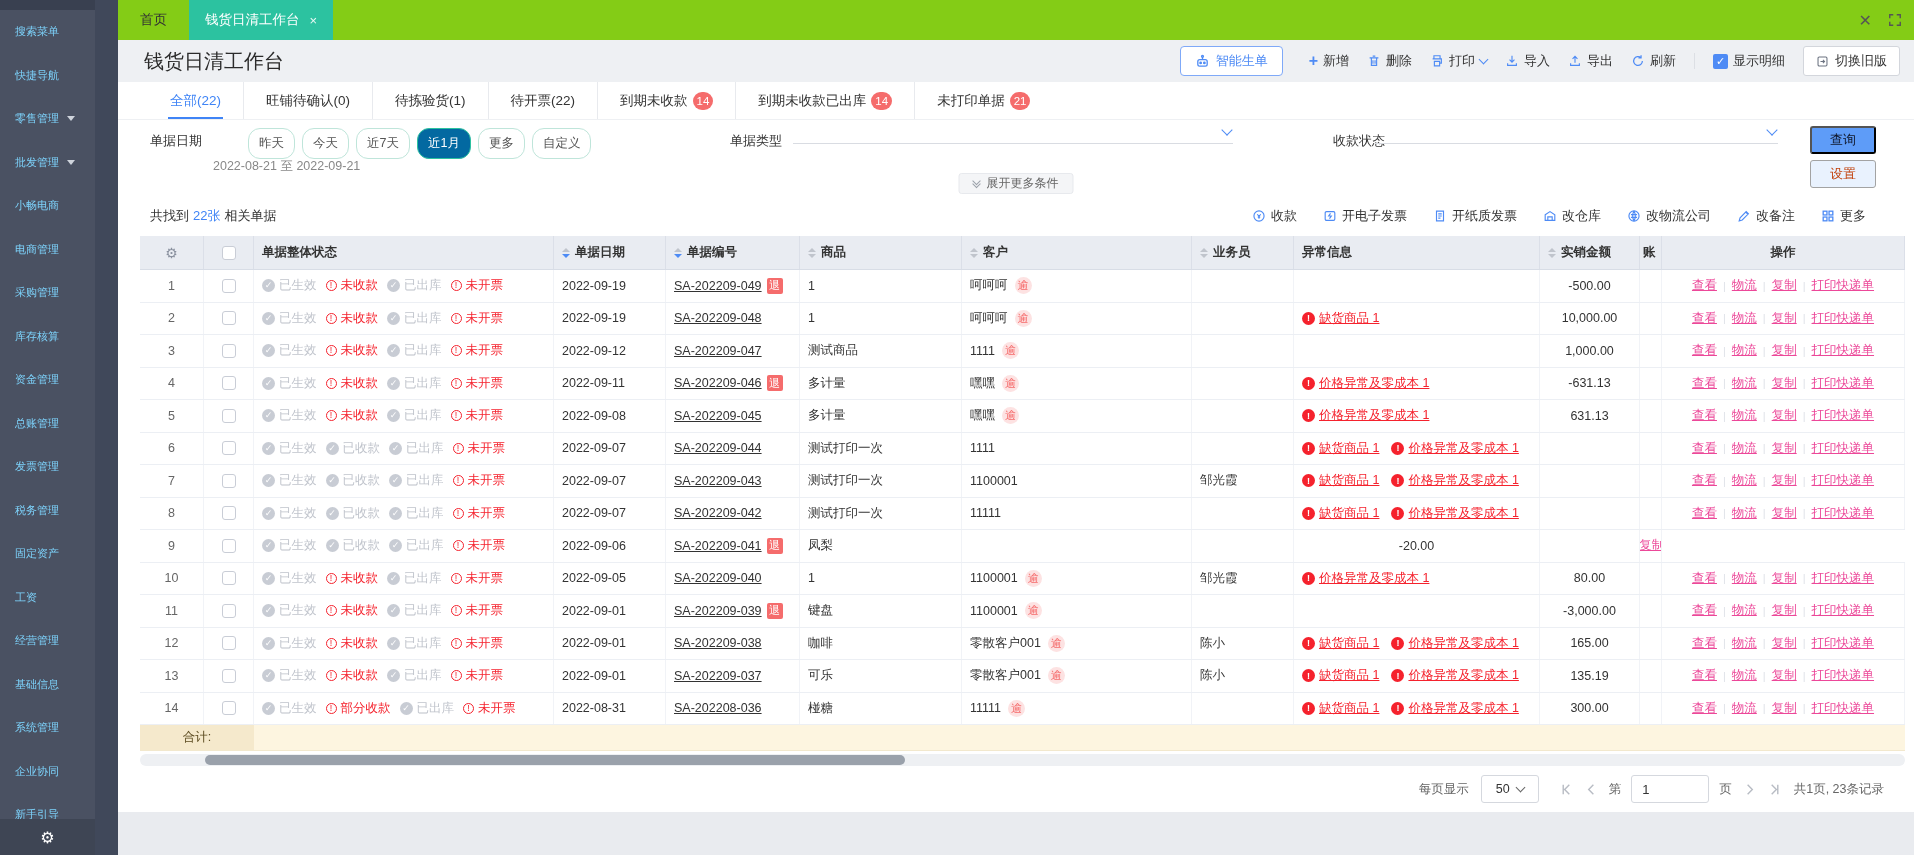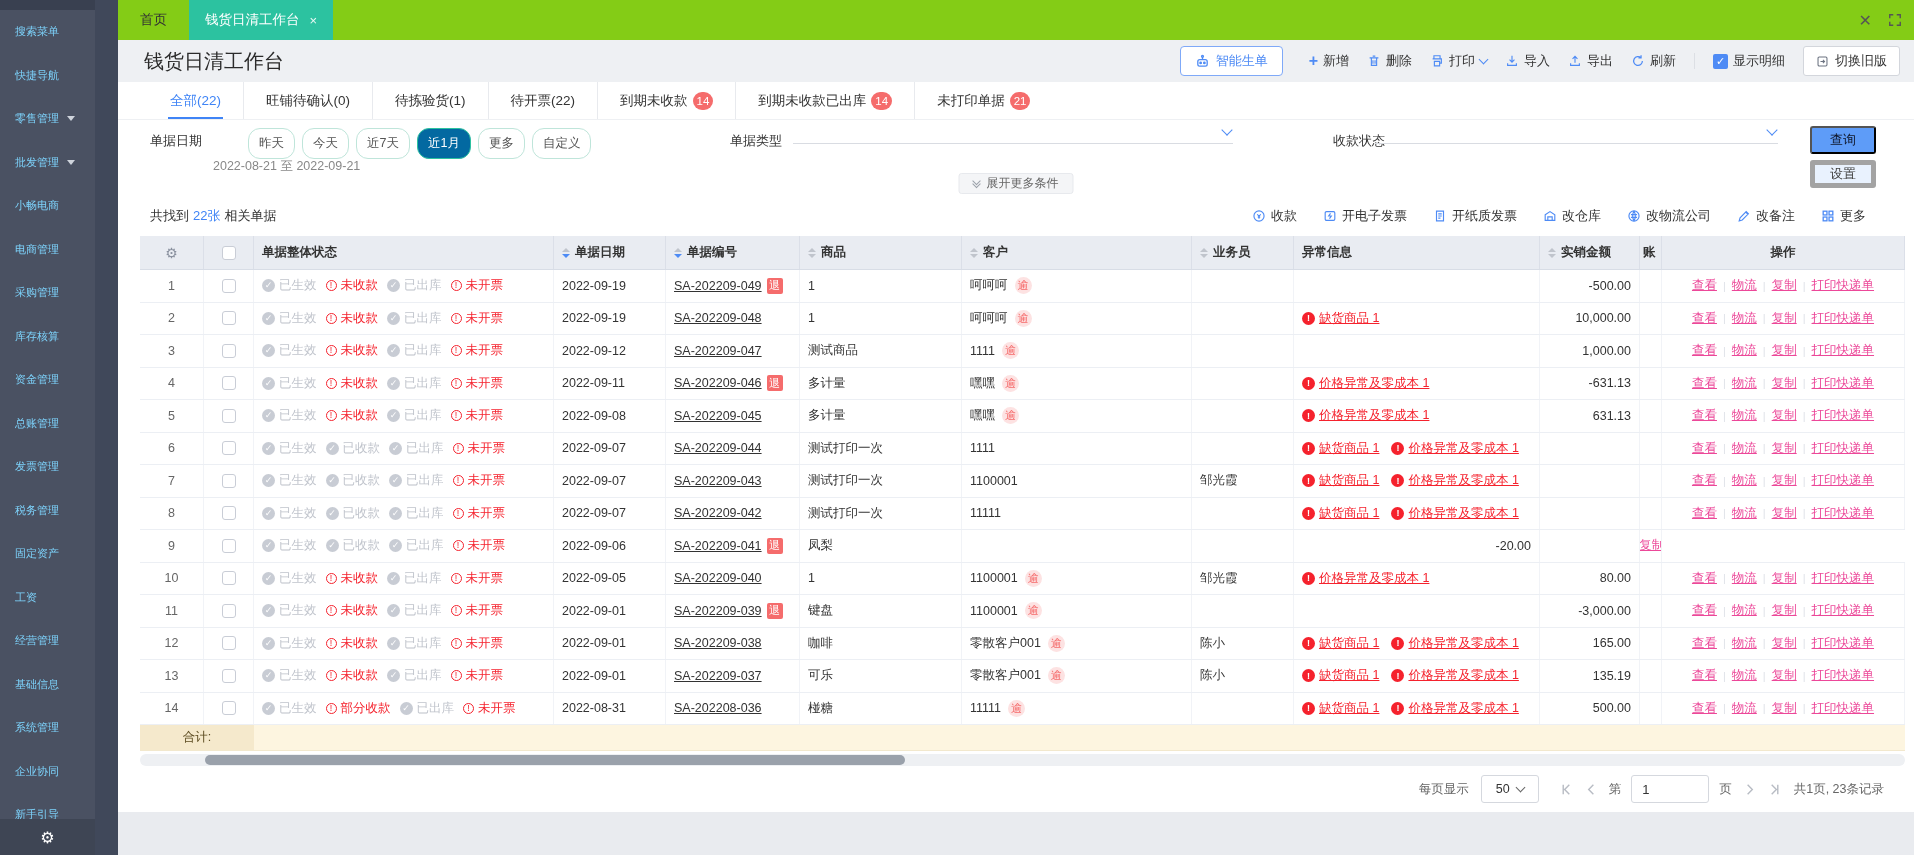--- a/index.html
+++ b/index.html
@@ -69,21 +69,21 @@
   .pill { height:31px; padding:0 10px; border:1px solid #bfe5da; border-radius:12px; background:#fff;
     color:#555; font-size:12.5px; display:flex; align-items:center; cursor:pointer; white-space:nowrap; }
   .pill.active { background:#0369a1; border-color:#2cc2a0; color:#fff; }
   .date-range { position:absolute; left:95px; top:38px; font-size:12.5px; color:#888; }
   .ffield { position:absolute; border-bottom:1px solid #d9dce2; height:26px; cursor:pointer; }
   .ffield .fchev { position:absolute; right:2px; top:8px; width:8px; height:8px;
     border-right:1.6px solid #4e8bf5; border-bottom:1.6px solid #4e8bf5; transform:rotate(45deg); }
   .q-btn { position:absolute; left:1692px; width:66px; height:28px; border-radius:3px; font-size:13px;
     display:flex; align-items:center; justify-content:center; cursor:pointer; }
   .q-btn.search { top:6px; background:#5e9cf8; color:#0f172a; }
-  .q-btn.settings { top:40px; background:#e9f2fe; border:5px solid #a3a3a3; color:#404040; }
+  .q-btn.settings { top:40px; background:#e9f2fe; border:1px solid #a3a3a3; color:#c2410c; }
   .expand-pill { position:absolute; left:50%; transform:translateX(-50%); bottom:2px; height:21px;
     padding:0 14px; background:#f4f5f7; border:1px solid #e7e9ed; border-radius:3px; display:flex;
     align-items:center; gap:7px; font-size:12px; color:#666; cursor:pointer; }
   .dbl-chev { display:flex; flex-direction:column; gap:-2px; }
   .dbl-chev i { width:6px; height:6px; border-right:1.4px solid #9aa0a9; border-bottom:1.4px solid #9aa0a9;
     transform:rotate(45deg); margin-top:-3px; }
 
   
   .result-row { height:40px; display:flex; align-items:center; justify-content:space-between;
     padding:0 48px 0 32px; flex:none; background:#fff; }
@@ -97,21 +97,21 @@
   .table { margin-left:22px; width:1765px; flex:none;
     --cols:64px 50px 300px 112px 134px 162px 230px 102px 246px 100px 22px 243px; }
   .trow { display:grid; grid-template-columns:var(--cols); height:32.5px; background:#fff;
     border-bottom:1px solid #eceff4; }
   .trow.head { background:#e9ecf2; height:34px; border-bottom:1px solid #d8dde6; }
   .th, .td { display:flex; align-items:center; padding:0 8px; font-size:12.5px; color:#333;
     overflow:hidden; white-space:nowrap; }
   .th { border-right:1px solid #dbdfe8; font-weight:bold; }
   .td { border-right:1px solid #f1f3f7; }
   .th.center,.td.center { justify-content:center; }
-  .th.right,.td.right { justify-content:flex-end; }
+  .th.right,.td.right { justify-content:center; }
   .th.clip { padding:0 0 0 3px; }
   .gear-hd { color:#8a919f; font-size:14px; cursor:pointer; }
   .cb { width:14px; height:14px; border:1px solid #c9cdd6; border-radius:3px; background:#fff; cursor:pointer; }
   .sort { display:inline-flex; flex-direction:column; gap:2px; margin-right:5px; }
   .sort i { width:0; height:0; border-left:4px solid transparent; border-right:4px solid transparent; }
   .sort i.up { border-bottom:4px solid #c0c4cc; }
   .sort i.dn { border-top:4px solid #c0c4cc; }
   .sort.desc i.dn { border-top-color:#4e8bf5; }
   .st { display:inline-flex; align-items:center; gap:4px; font-size:12.5px; margin-right:9px; }
   .st.ok { color:#c0c4cc; }
@@ -1324,21 +1324,21 @@
               <span class="exc">
                 <span class="ic">!</span>
                 <span class="txt">缺货商品 1</span>
               </span>
               <span class="exc">
                 <span class="ic">!</span>
                 <span class="txt">价格异常及零成本 1</span>
               </span>
             </div>
             <div class="td right">
-              <span>500.00</span>
+              <span>300.00</span>
             </div>
             <div class="td"></div>
             <div class="td center">
               <span class="alink">查看</span>
               <span class="sep">|</span>
               <span class="alink">物流</span>
               <span class="sep">|</span>
               <span class="alink">复制</span>
               <span class="sep">|</span>
               <span class="alink">打印快递单</span>

